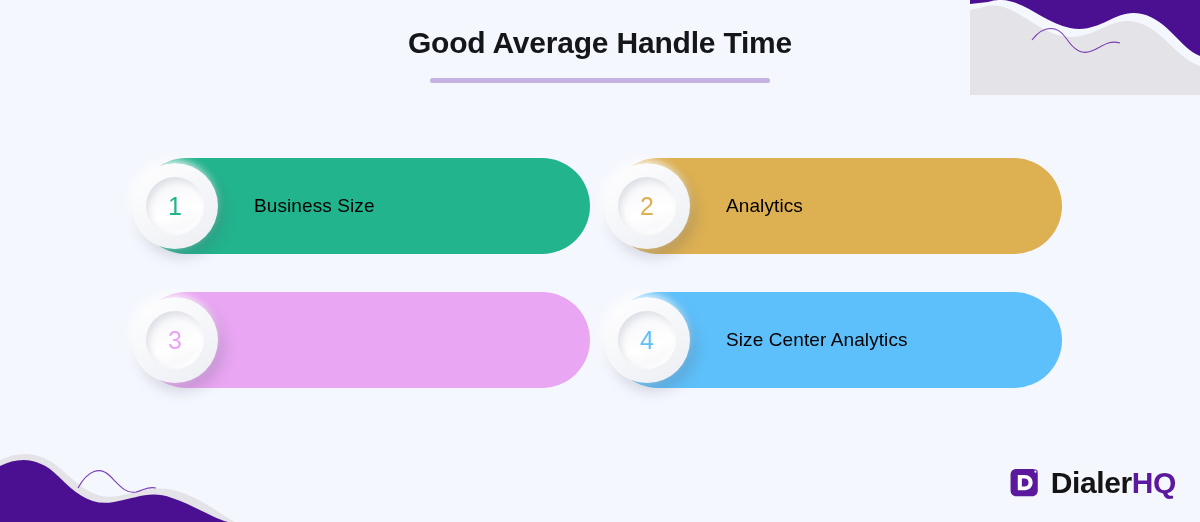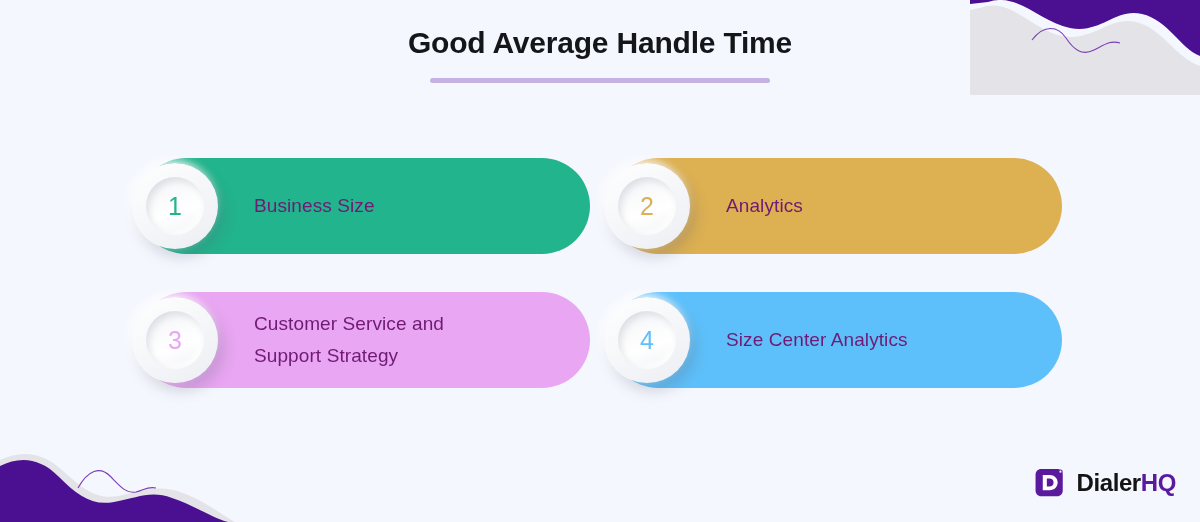--- a/index.html
+++ b/index.html
@@ -71,21 +71,21 @@
     position: relative;
     height: 96px;
     border-radius: 48px;
     display: flex;
     align-items: center;
     padding-left: 116px;
     box-sizing: border-box;
   }
 
   .card-label {
-    color: #701a75;
+    color: #000000;
     font-size: 19px;
     line-height: 1.68;
     font-weight: 400;
     letter-spacing: 0.1px;
     white-space: pre-line;
   }
 
   
   .badge {
     position: absolute;
@@ -124,21 +124,21 @@
   .logo {
     position: absolute;
     right: 24px;
     bottom: 22px;
     display: flex;
     align-items: center;
     gap: 9px;
   }
   .logo-mark { width: 34px; height: 34px; display: block; }
   .logo-text {
-    font-size: 24px;
+    font-size: 30px;
     font-weight: bold;
     letter-spacing: -0.4px;
     line-height: 1;
   }
   .logo-text .lt-a { color: #141414; }
   .logo-text .lt-b { color: #5b1a9e; }
 </style>
 </head>
 <body>
 
@@ -180,22 +180,20 @@
       </div>
       <span class="card-label">Analytics</span>
     </div>
 
     <div class="card" style="background: rgb(233, 166, 242);">
       <div class="badge">
         <div class="badge-inner">
           <span class="badge-num" style="color: rgb(233, 166, 242);">3</span>
         </div>
       </div>
-      <span class="card-label">Customer Service and
-Support Strategy</span>
     </div>
 
     <div class="card" style="background: rgb(94, 192, 250);">
       <div class="badge">
         <div class="badge-inner">
           <span class="badge-num" style="color: rgb(94, 192, 250);">4</span>
         </div>
       </div>
       <span class="card-label">Size Center Analytics</span>
     </div>

